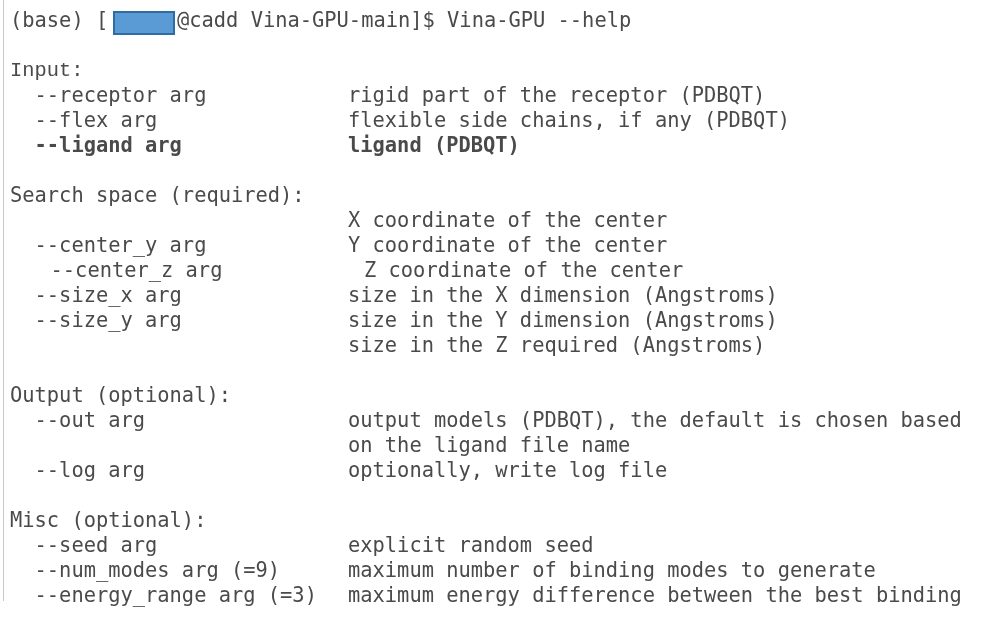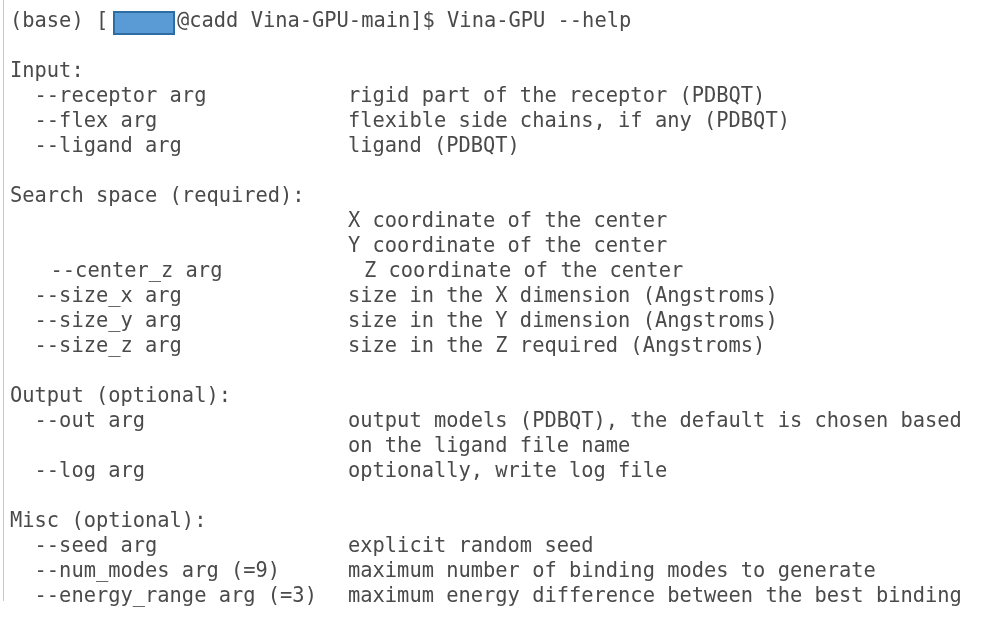--- a/index.html
+++ b/index.html
@@ -107,32 +107,32 @@
 
   <div id="left-rule" style="background: rgb(201, 201, 201);"></div>
 
   <div id="prompt-line">
     <span id="prompt-pre">(base) [</span>
     <span id="redaction-box" style="background: rgb(91, 155, 213); border-color: rgb(46, 108, 164);"></span>
     <span id="prompt-post">@cadd Vina-GPU-main]$ Vina-GPU --help</span>
   </div>
 
   <div id="lines">
-      <div class="line" style="position: absolute; left: 0px; top: 58px; width: 988px; color: rgb(74, 74, 74);"><span class="plain">Input:</span></div>
+      <div class="line" style="position: absolute; left: 0px; top: 58px; width: 988px; color: rgb(74, 74, 74); font-family: Liberation Mono, monospace;"><span class="plain">Input:</span></div>
       <div class="line" style="position: absolute; left: 0px; top: 83px; width: 988px; color: rgb(74, 74, 74);"><span class="opt">  --receptor arg</span><span class="desc">rigid part of the receptor (PDBQT)</span></div>
       <div class="line" style="position: absolute; left: 0px; top: 108px; width: 988px; color: rgb(74, 74, 74);"><span class="opt">  --flex arg</span><span class="desc">flexible side chains, if any (PDBQT)</span></div>
-      <div class="line" style="position: absolute; left: 0px; top: 133px; width: 988px; color: rgb(74, 74, 74);"><span class="opt">  --ligand arg</span><span class="desc">ligand (PDBQT)</span></div>
+      <div class="line" style="position: absolute; left: 0px; top: 133px; width: 988px; color: rgb(74, 74, 74); font-weight: bold;"><span class="opt">  --ligand arg</span><span class="desc">ligand (PDBQT)</span></div>
       <div class="line blank" style="position: absolute; left: 0px; top: 158px; width: 988px; color: rgb(74, 74, 74);"></div>
       <div class="line" style="position: absolute; left: 0px; top: 183px; width: 988px; color: rgb(74, 74, 74);"><span class="plain">Search space (required):</span></div>
       <div class="line" style="position: absolute; left: 0px; top: 208px; width: 988px; color: rgb(74, 74, 74);"><span class="desc">X coordinate of the center</span></div>
-      <div class="line" style="position: absolute; left: 0px; top: 233px; width: 988px; color: rgb(74, 74, 74);"><span class="desc">Y coordinate of the center</span></div>
+      <div class="line" style="position: absolute; left: 0px; top: 233px; width: 988px; color: rgb(74, 74, 74);"><span class="opt">  --center_y arg</span><span class="desc">Y coordinate of the center</span></div>
       <div class="line" style="position: absolute; left: 16px; top: 258px; width: 988px; color: rgb(74, 74, 74);"><span class="opt">  --center_z arg</span><span class="desc">Z coordinate of the center</span></div>
       <div class="line" style="position: absolute; left: 0px; top: 283px; width: 988px; color: rgb(74, 74, 74);"><span class="opt">  --size_x arg</span><span class="desc">size in the X dimension (Angstroms)</span></div>
       <div class="line" style="position: absolute; left: 0px; top: 308px; width: 970px; color: rgb(74, 74, 74);"><span class="opt">  --size_y arg</span><span class="desc">size in the Y dimension (Angstroms)</span></div>
-      <div class="line" style="position: absolute; left: 0px; top: 333px; width: 988px; color: rgb(74, 74, 74);"><span class="opt">  --size_z arg</span><span class="desc">size in the Z required (Angstroms)</span></div>
+      <div class="line" style="position: absolute; left: 0px; top: 333px; width: 988px; color: rgb(74, 74, 74);"><span class="desc">size in the Z required (Angstroms)</span></div>
       <div class="line blank" style="position: absolute; left: 0px; top: 358px; width: 988px; color: rgb(74, 74, 74);"></div>
       <div class="line" style="position: absolute; left: 0px; top: 383px; width: 988px; color: rgb(74, 74, 74);"><span class="plain">Output (optional):</span></div>
       <div class="line" style="position: absolute; left: 0px; top: 408px; width: 988px; color: rgb(74, 74, 74);"><span class="opt">  --out arg</span><span class="desc">output models (PDBQT), the default is chosen based</span></div>
       <div class="line" style="position: absolute; left: 0px; top: 433px; width: 800px; color: rgb(74, 74, 74);"><span class="desc">on the ligand file name</span></div>
       <div class="line" style="position: absolute; left: 0px; top: 458px; width: 988px; color: rgb(74, 74, 74);"><span class="opt">  --log arg</span><span class="desc">optionally, write log file</span></div>
       <div class="line blank" style="position: absolute; left: 0px; top: 483px; width: 988px; color: rgb(74, 74, 74);"></div>
       <div class="line" style="position: absolute; left: 0px; top: 508px; width: 988px; color: rgb(74, 74, 74);"><span class="plain">Misc (optional):</span></div>
       <div class="line" style="position: absolute; left: 0px; top: 533px; width: 988px; color: rgb(74, 74, 74); padding-left: 8px;"><span class="opt">  --seed arg</span><span class="desc">explicit random seed</span></div>
       <div class="line" style="position: absolute; left: 0px; top: 558px; width: 988px; color: rgb(74, 74, 74);"><span class="opt">  --num_modes arg (=9)</span><span class="desc">maximum number of binding modes to generate</span></div>
       <div class="line" style="position: absolute; left: 0px; top: 583px; width: 860px; color: rgb(74, 74, 74);"><span class="opt">  --energy_range arg (=3)</span><span class="desc">maximum energy difference between the best binding</span></div>

